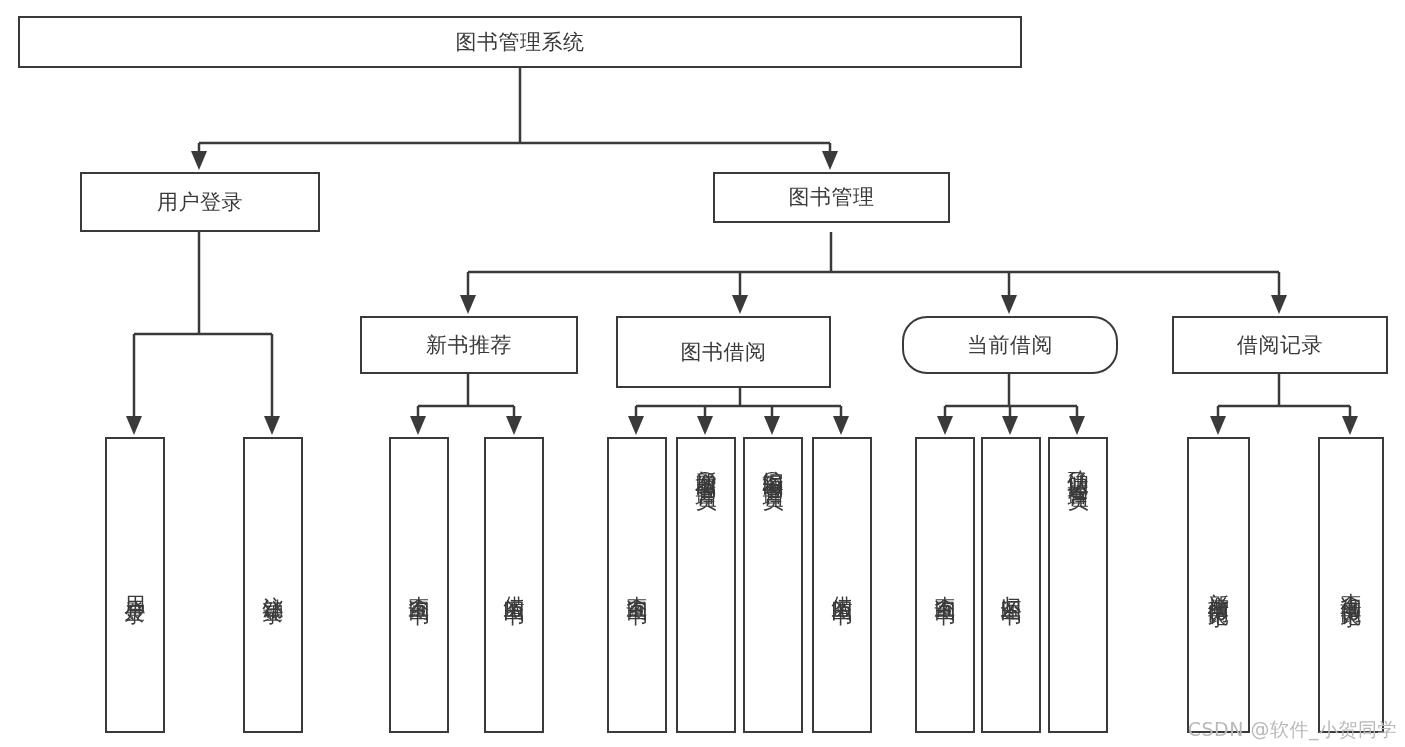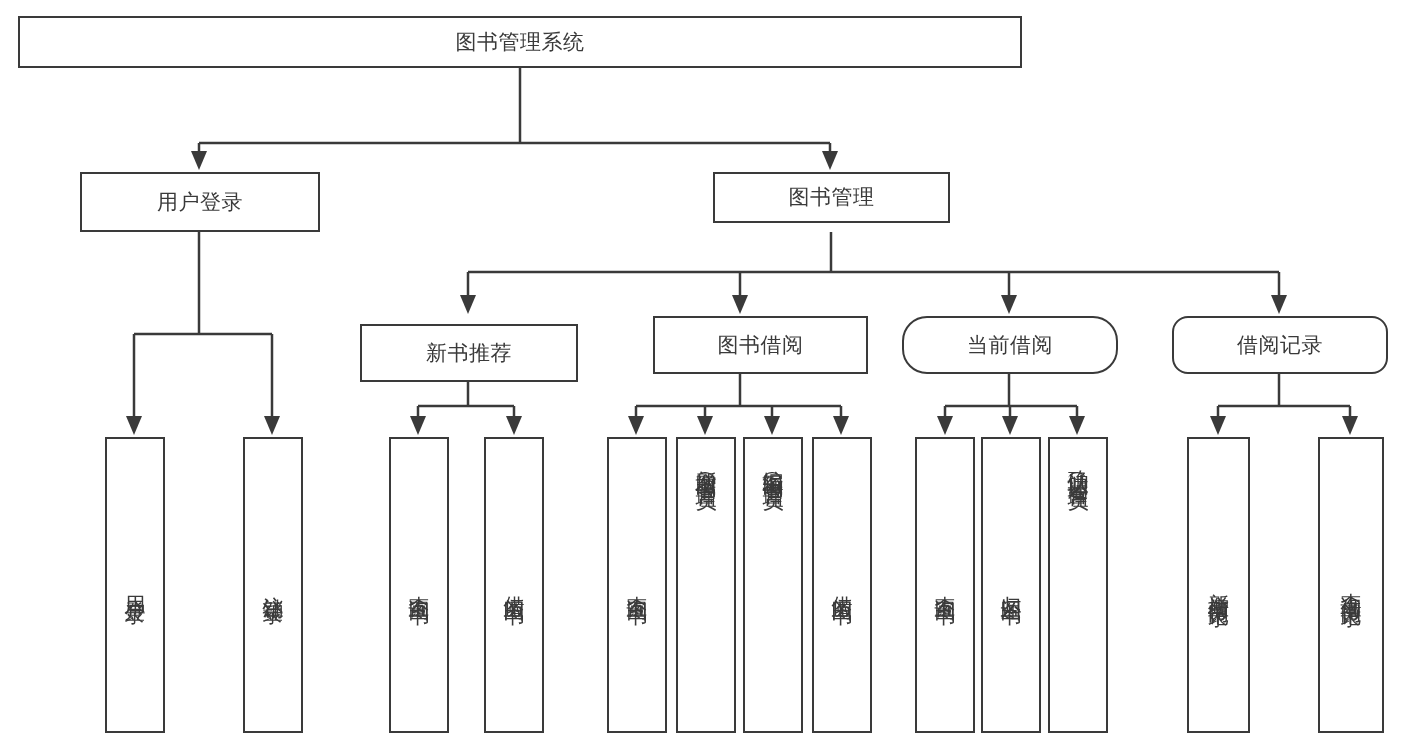--- a/index.html
+++ b/index.html
@@ -134,30 +134,30 @@
   <div id="nodes-layer">
       <div class="node-box" style="left: 18px; top: 16px; width: 1004px; height: 52px; border-color: rgb(58, 58, 58);">
         <span class="node-label" style="color: rgb(58, 58, 58);">图书管理系统</span>
       </div>
       <div class="node-box" style="left: 80px; top: 172px; width: 240px; height: 60px; border-color: rgb(58, 58, 58);">
         <span class="node-label" style="color: rgb(58, 58, 58);">用户登录</span>
       </div>
       <div class="node-box" style="left: 713px; top: 172px; width: 237px; height: 51px; border-color: rgb(58, 58, 58);">
         <span class="node-label" style="color: rgb(58, 58, 58);">图书管理</span>
       </div>
-      <div class="node-box" style="left: 360px; top: 316px; width: 218px; height: 58px; border-color: rgb(58, 58, 58); margin-top: 8px;">
+      <div class="node-box" style="left: 360px; top: 316px; width: 218px; height: 58px; border-color: rgb(58, 58, 58);">
         <span class="node-label" style="color: rgb(58, 58, 58);">新书推荐</span>
       </div>
-      <div class="node-box" style="left: 653px; top: 316px; width: 215px; height: 58px; border-color: rgb(58, 58, 58);">
+      <div class="node-box" style="left: 616px; top: 316px; width: 215px; height: 72px; border-color: rgb(58, 58, 58);">
         <span class="node-label" style="color: rgb(58, 58, 58);">图书借阅</span>
       </div>
       <div class="node-box" style="left: 902px; top: 316px; width: 216px; height: 58px; border-color: rgb(58, 58, 58); border-radius: 25px;">
         <span class="node-label" style="color: rgb(58, 58, 58);">当前借阅</span>
       </div>
-      <div class="node-box" style="left: 1172px; top: 316px; width: 216px; height: 58px; border-color: rgb(58, 58, 58); border-radius: 16px;">
+      <div class="node-box" style="left: 1172px; top: 316px; width: 216px; height: 58px; border-color: rgb(58, 58, 58);">
         <span class="node-label" style="color: rgb(58, 58, 58);">借阅记录</span>
       </div>
       <div class="node-box vertical centered" style="left: 105px; top: 437px; width: 60px; height: 296px; border-color: rgb(58, 58, 58);">
         <span class="node-label" style="color: rgb(58, 58, 58);">用户登录</span>
       </div>
       <div class="node-box vertical centered" style="left: 243px; top: 437px; width: 60px; height: 296px; border-color: rgb(58, 58, 58);">
         <span class="node-label" style="color: rgb(58, 58, 58);">注销登录</span>
       </div>
       <div class="node-box vertical centered" style="left: 389px; top: 437px; width: 60px; height: 296px; border-color: rgb(58, 58, 58);">
         <span class="node-label" style="color: rgb(58, 58, 58);">查询图书</span>
@@ -186,13 +186,14 @@
       <div class="node-box vertical" style="left: 1048px; top: 437px; width: 60px; height: 296px; border-color: rgb(58, 58, 58);">
         <span class="node-label" style="color: rgb(58, 58, 58);">确认归还（管理员）</span>
       </div>
       <div class="node-box vertical centered" style="left: 1187px; top: 437px; width: 63px; height: 296px; border-color: rgb(58, 58, 58);">
         <span class="node-label" style="color: rgb(58, 58, 58);">新增借阅记录</span>
       </div>
       <div class="node-box vertical centered" style="left: 1318px; top: 437px; width: 66px; height: 296px; border-color: rgb(58, 58, 58);">
         <span class="node-label" style="color: rgb(58, 58, 58);">查询借阅记录</span>
       </div>
     </div>
+  <div class="watermark">CSDN @软件_小贺同学</div>
 </div>
 
 </body></html>

